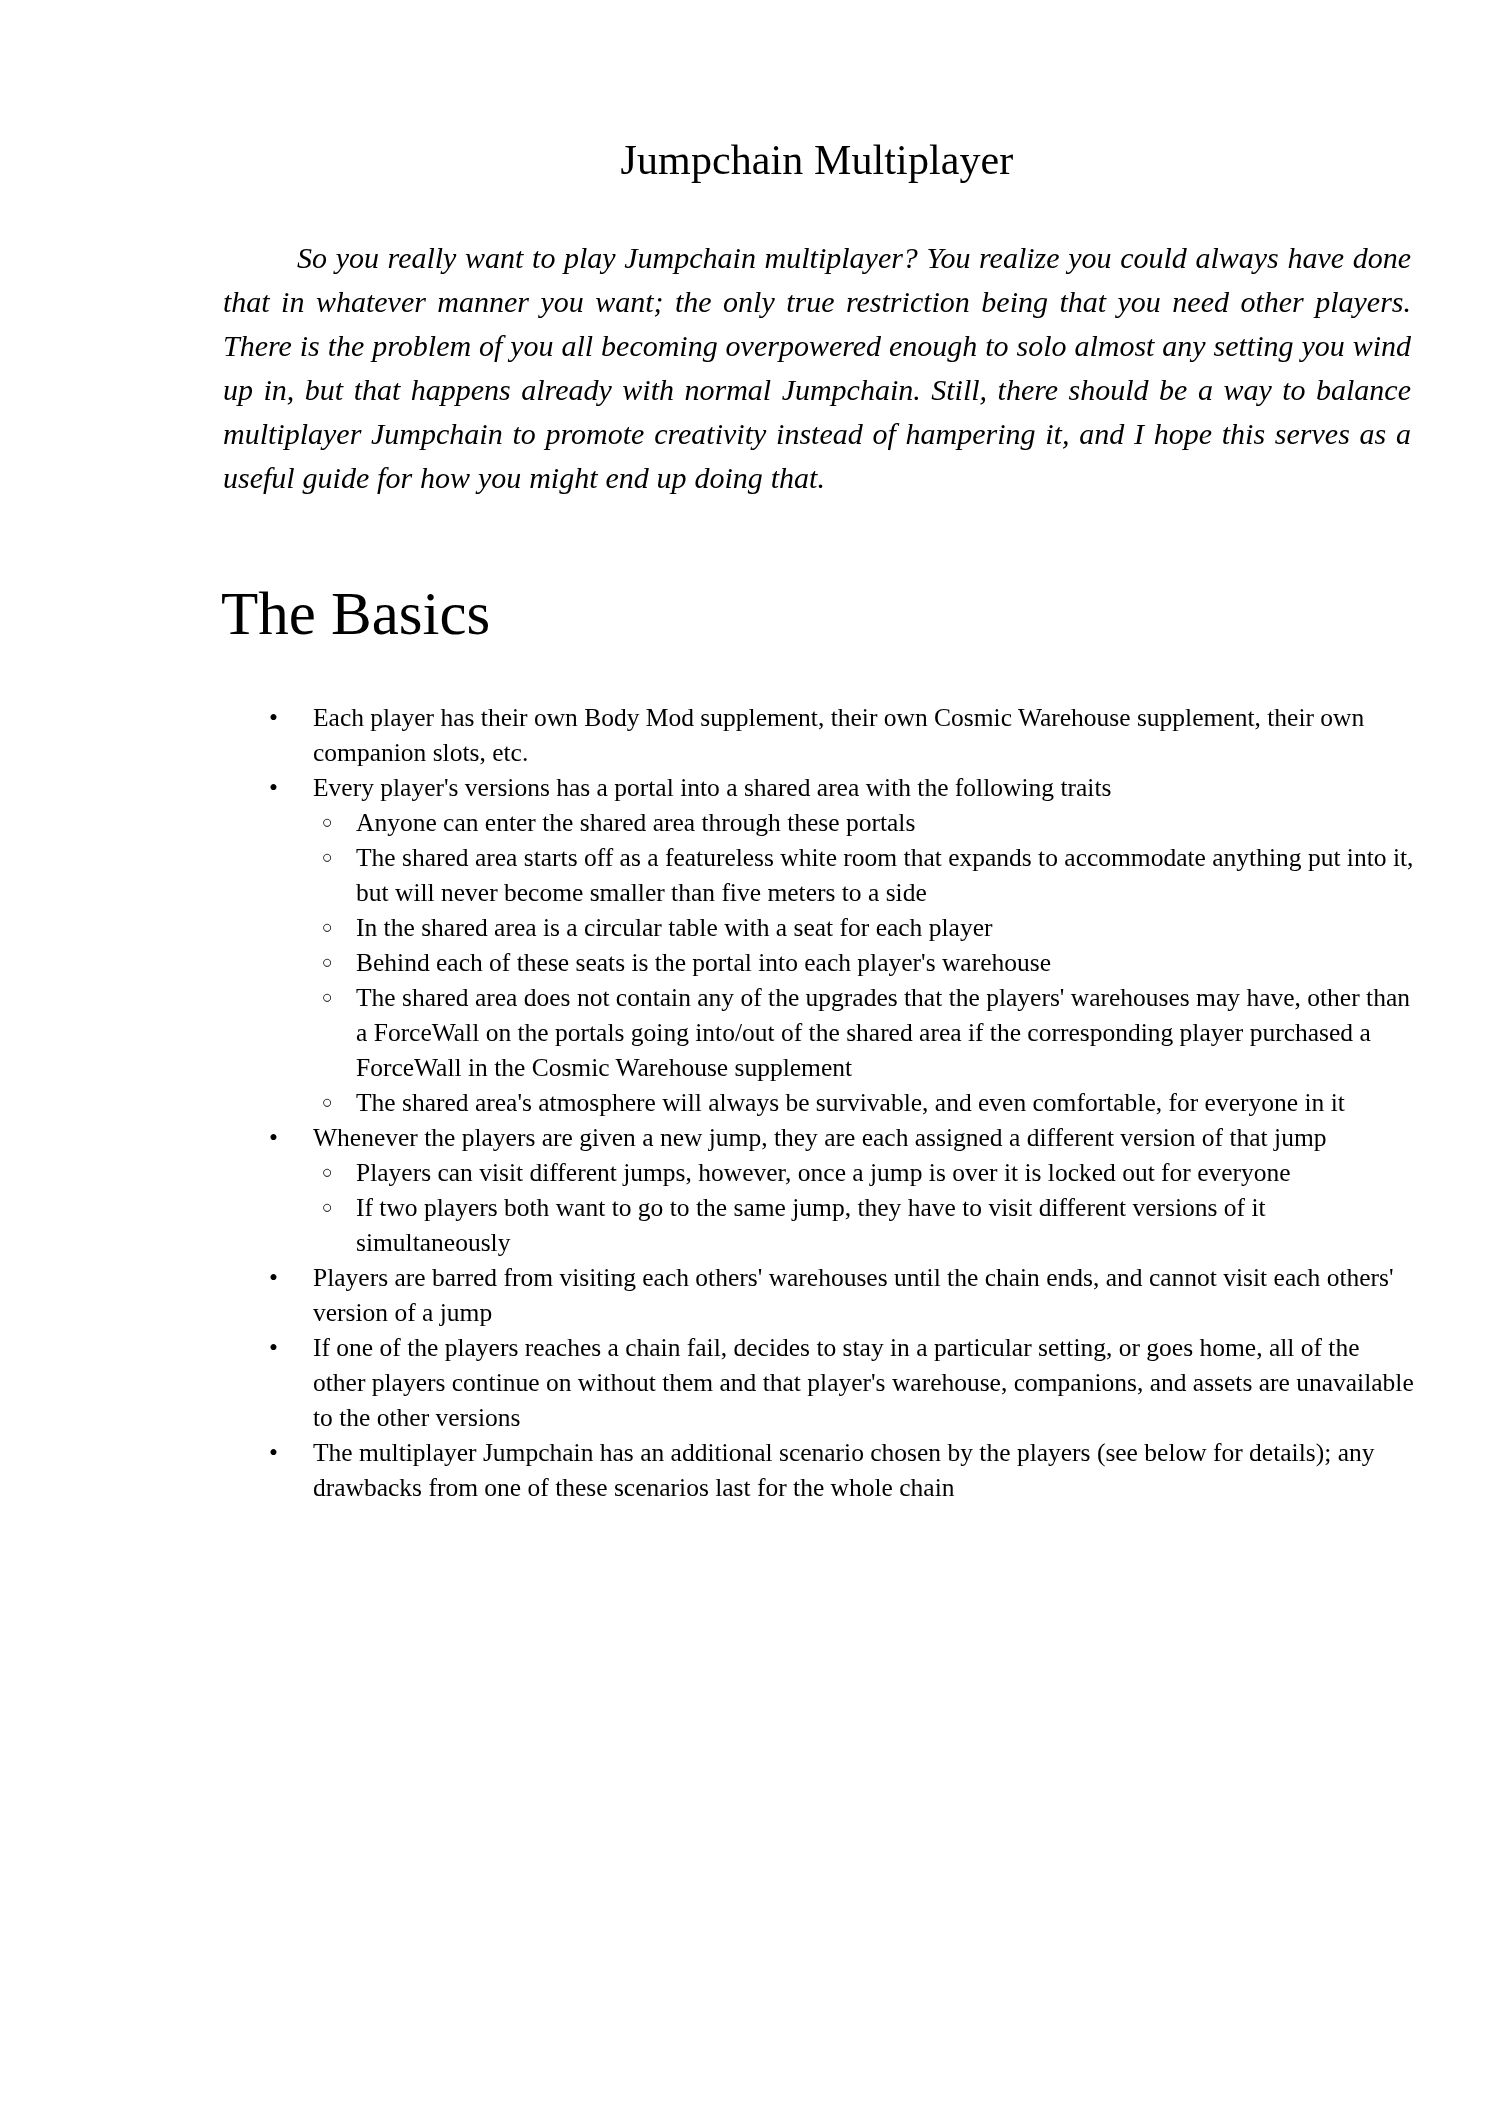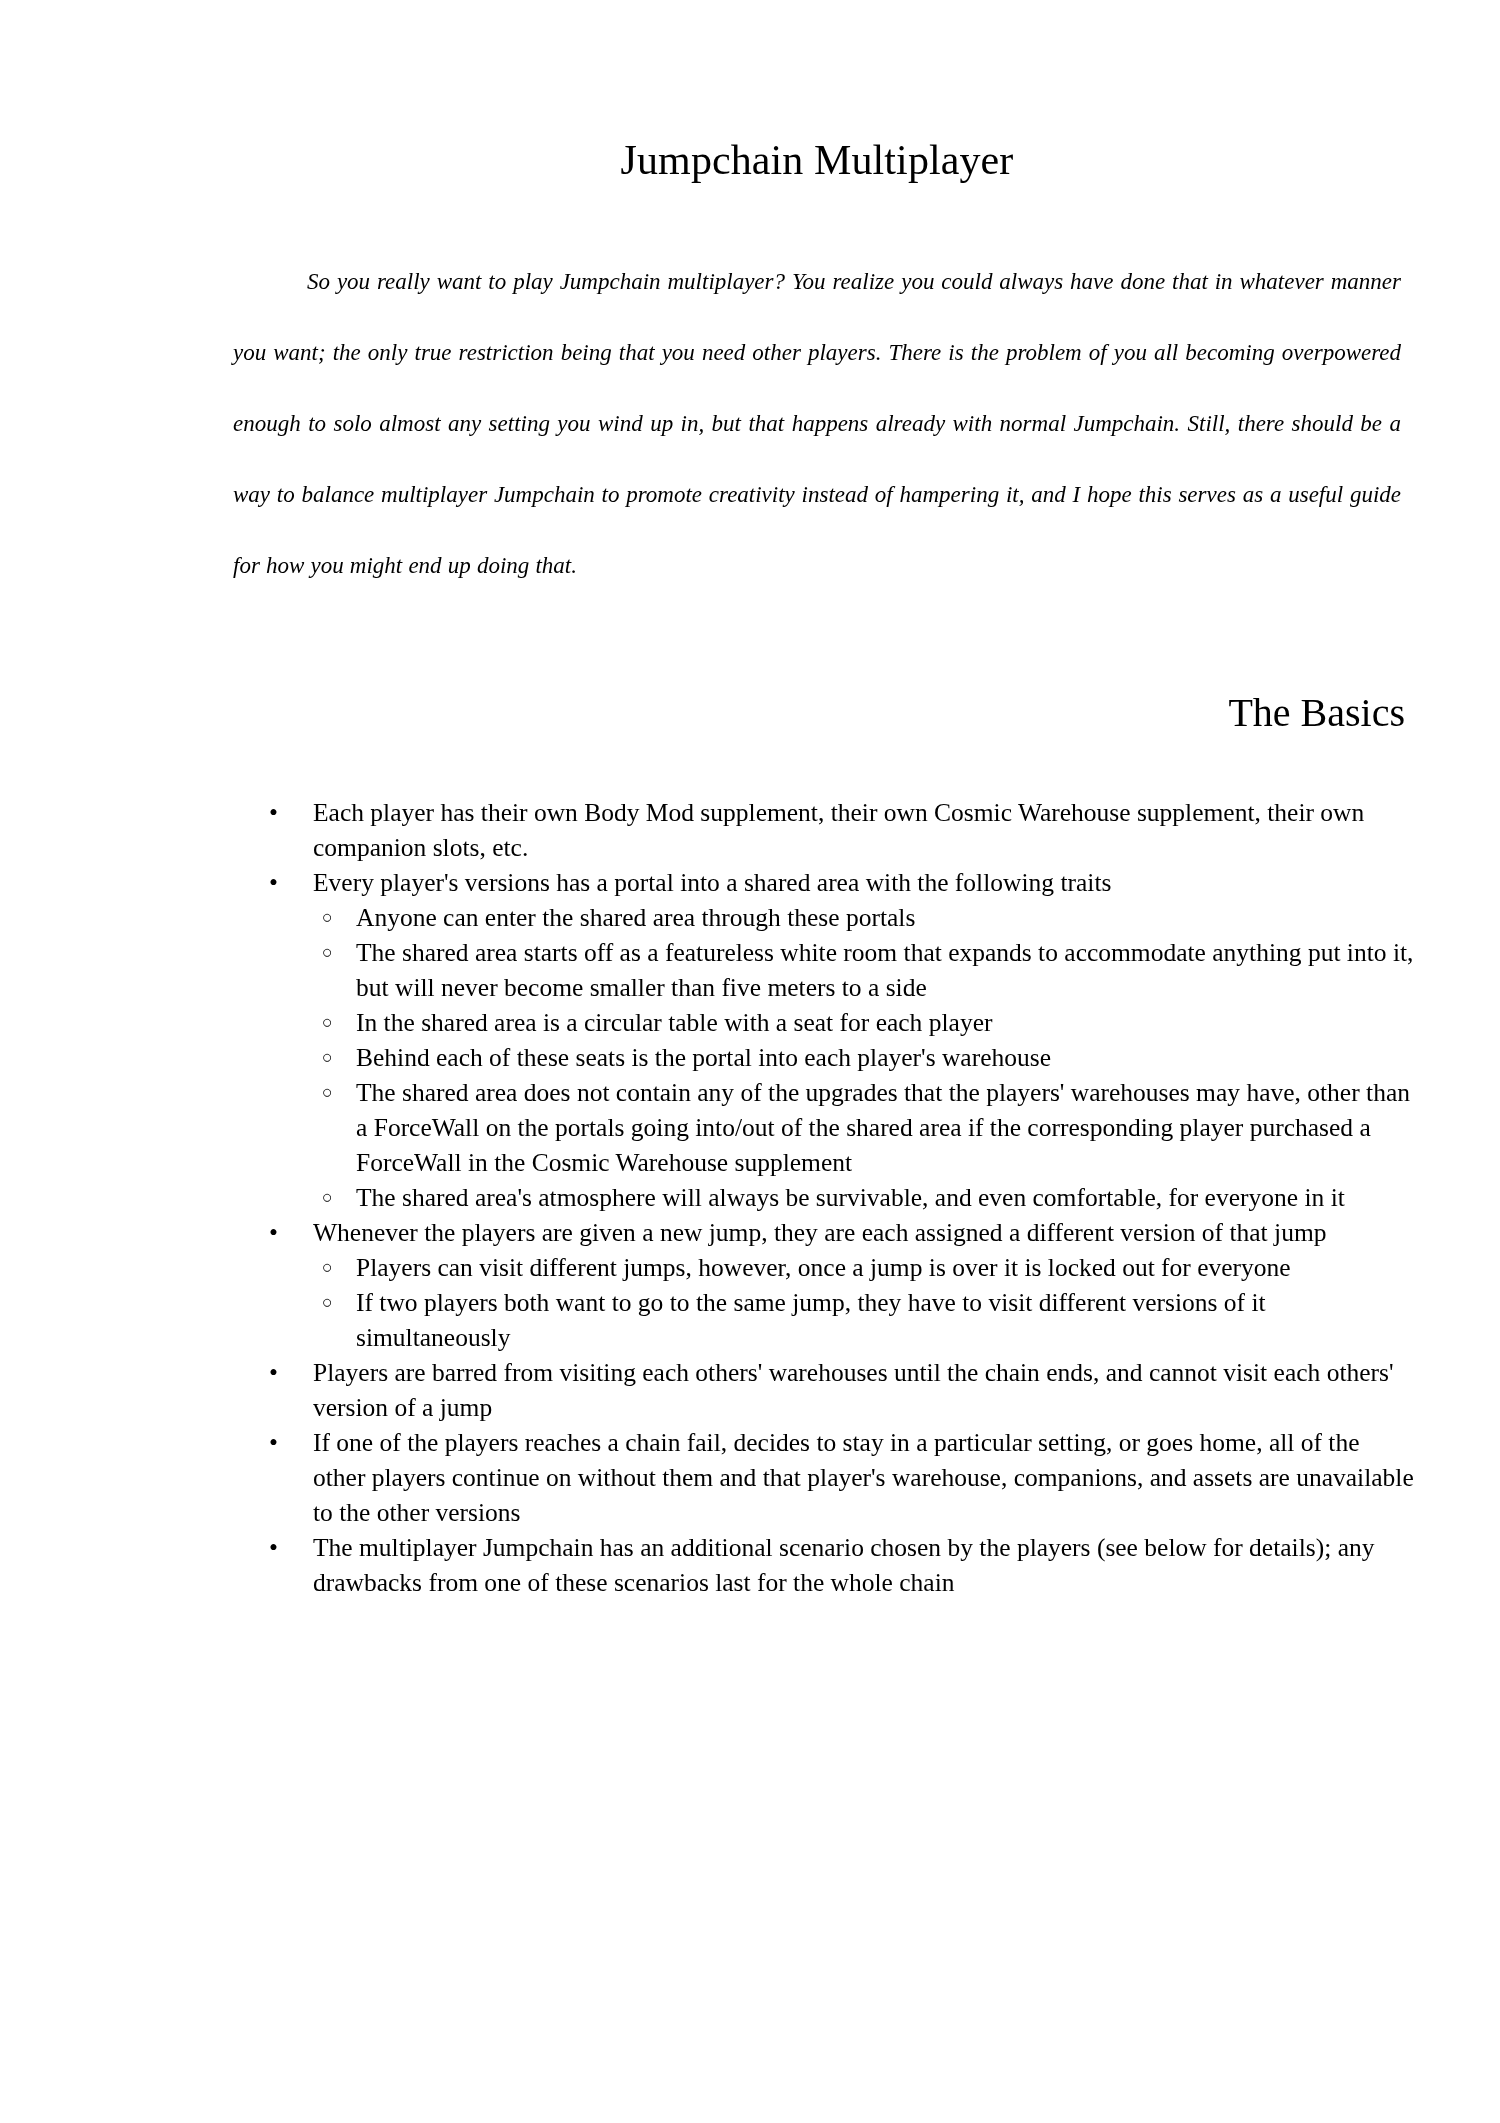--- a/index.html
+++ b/index.html
@@ -35,35 +35,35 @@
     text-align: center;
     margin: 0;
     padding-top: 136px;
     line-height: 1.15;
     letter-spacing: 0.1px;
   }
 
   
   .intro {
     font-style: italic;
-    font-size: 23px;
-    line-height: 71px;
+    font-size: 30px;
+    line-height: 44px;
     text-align: justify;
     text-indent: 74px;
-    margin: 16px;
+    margin: 6px;
     padding-top: 46px;
     word-spacing: 0.4px;
   }
 
   
   .section-heading {
-    font-size: 40px;
+    font-size: 61px;
     font-weight: normal;
-    text-align: right;
-    margin: 12px;
+    text-align: left;
+    margin: 4px;
     padding-top: 73px;
     line-height: 1.15;
   }
 
   
   ul.lvl1 {
     list-style: none;
     margin: 0;
     padding: 0;
     padding-top: 47px;

